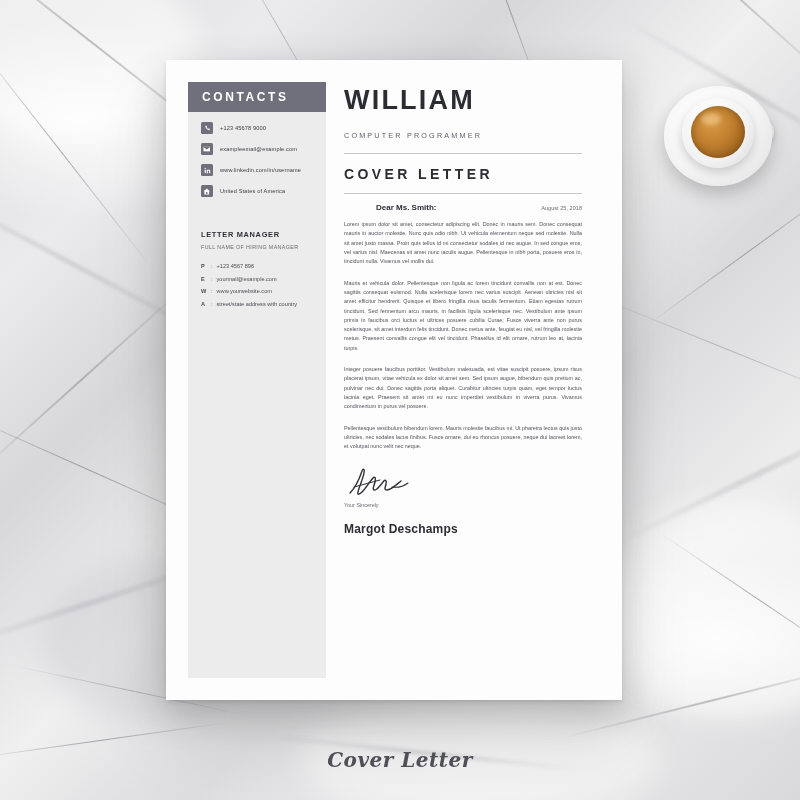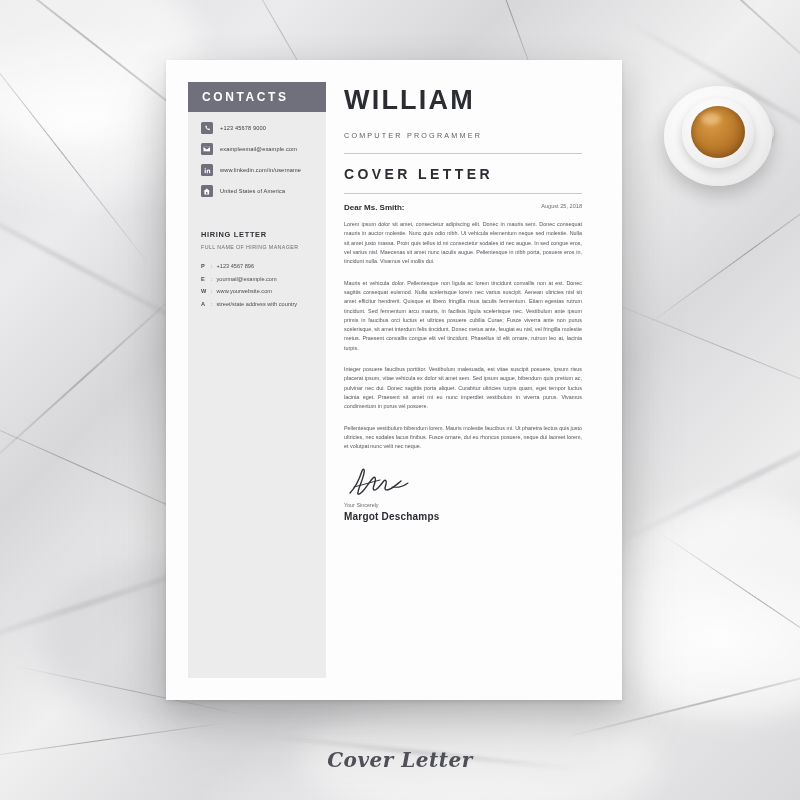--- a/index.html
+++ b/index.html
@@ -178,23 +178,24 @@
     letter-spacing: 3.4px;
     color: #2c2d33;
   }
   .rule2 {
     height: 1px;
     background: #c9c9cc;
     margin: 11px 0 9px 0;
   }
   .salutation-row {
     display: flex;
-    align-items: flex-start;
+    align-items: center;
     justify-content: space-between;
     margin-bottom: 8px;
+    margin-left: 32px;
   }
   .salutation {
     font-size: 8px;
     font-weight: bold;
     color: #2c2d33;
   }
   .letter-date {
     font-size: 5.6px;
     color: #6d6d74;
   }
@@ -206,24 +207,24 @@
     margin-bottom: 12px;
   }
   .sign-block { margin-top: 16px; }
   .sig-svg { display: block; margin-left: 2px; }
   .sign-label {
     font-size: 5.4px;
     color: #6d6d74;
     margin-top: 5px;
   }
   .sign-name {
-    font-size: 10px;
+    font-size: 12px;
     font-weight: bold;
     color: #2c2d33;
-    margin-top: 3px;
+    margin-top: 14px;
     letter-spacing: 0.2px;
   }
 
   
   #coffee {
     position: absolute;
     left: 664px;
     top: 78px;
     width: 116px;
     height: 116px;
@@ -357,21 +358,21 @@
                 <path fill="#ffffff" d="M8 1.2 15 7h-2v6.8H3V7H1z"></path>
                 <rect x="6.6" y="8.6" width="2.8" height="4.2" fill="#6f707c"></rect>
               </svg>
           </span>
           <span class="ctext">United States of America</span>
         </div>
       </div>
 
 
       <div class="to-block">
-        <div class="to-name">HIRING LETTER</div>
+        <div class="to-name">LETTER MANAGER</div>
         <div class="to-sub">FULL NAME OF HIRING MANAGER</div>
 
         <div class="kv-row">
           <span class="kv-key">P</span>
           <span class="kv-colon">:</span>
           <span class="kv-val">+123 4567 896</span>
         </div>
         <div class="kv-row">
           <span class="kv-key">E</span>
           <span class="kv-colon">:</span>

